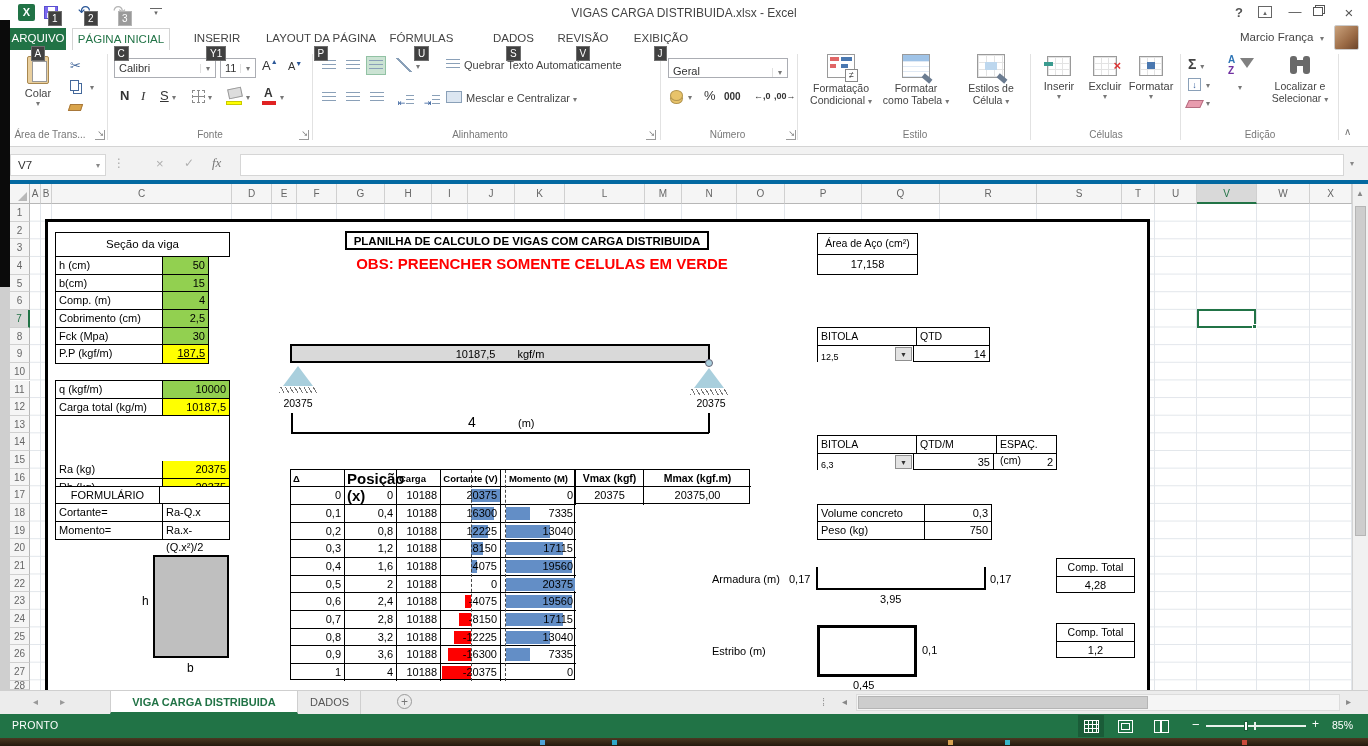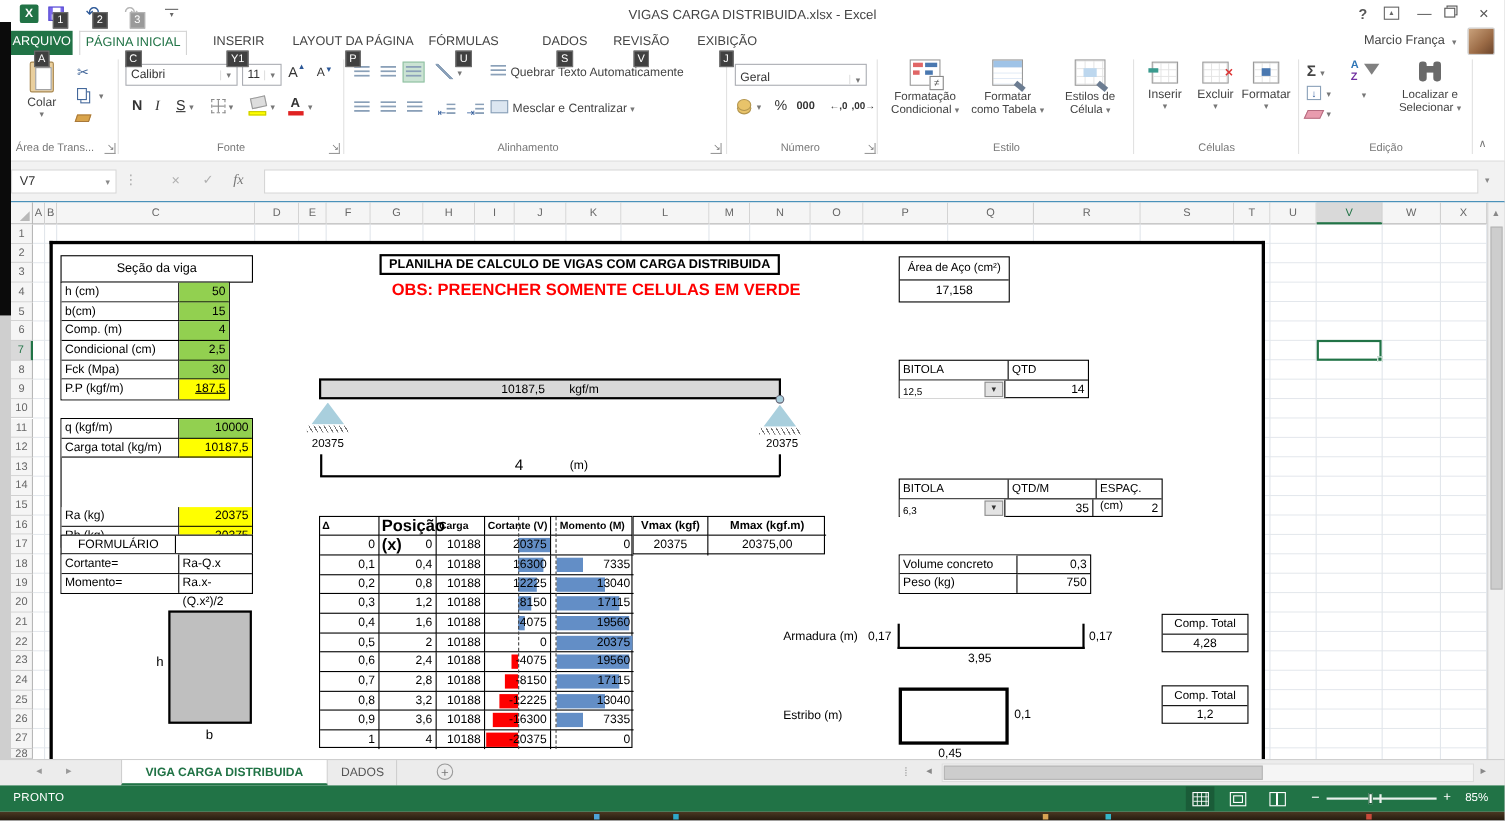--- a/index.html
+++ b/index.html
@@ -231,21 +231,21 @@
         <span style="position:absolute;left:2px;top:2px;width:7px;height:18px;background:#6a6a6a;border-radius:3px;"></span>
         <span style="position:absolute;right:2px;top:2px;width:7px;height:18px;background:#6a6a6a;border-radius:3px;"></span>
         <span style="position:absolute;left:8px;top:6px;width:8px;height:6px;background:#6a6a6a;"></span>
       </div>
       <div style="font-size:10.5px;color:#444;margin-top:2px;line-height:12px;"><span>Localizar e Selecionar</span> <span class="mini">▾</span></div>
     </div>
     <div class="a grouplbl" style="left:1215px;top:79px;width:90px;">Edição</div>
     <div class="a" style="left:1344px;top:76px;font-size:10px;color:#777;">∧</div>
   </div>
 
-  <div class="a" style="left:0;top:147px;width:1368px;height:37px;background:#f2f2f2;border-bottom:1px solid #0369a1;">
+  <div class="a" style="left:0;top:147px;width:1368px;height:37px;background:#f2f2f2;border-bottom:4px solid #0369a1;">
     <div class="a" style="left:10px;top:7px;width:96px;height:22px;background:#fff;border:1px solid #d6d6d6;font-size:11.5px;color:#333;line-height:21px;padding-left:7px;">
       <span>V7</span>
       <span class="a" style="right:5px;top:0;font-size:8px;color:#888;">▾</span>
     </div>
     <div class="a" style="left:113px;top:9px;font-size:12px;color:#aaa;">⋮</div>
     <div class="a" style="left:156px;top:9px;font-size:13px;color:#b0b0b0;">×</div>
     <div class="a" style="left:184px;top:9px;font-size:12px;color:#b0b0b0;">✓</div>
     <div class="a" style="left:212px;top:8px;font-size:13px;color:#777;font-style:italic;font-family:'Liberation Serif',serif;">fx</div>
     <div class="a" style="left:240px;top:7px;width:1104px;height:22px;background:#fff;border:1px solid #d6d6d6;font-size:11.5px;line-height:21px;padding-left:5px;color:#333;"><span></span></div>
     <div class="a" style="left:1350px;top:12px;font-size:8px;color:#888;">▾</div>
@@ -347,21 +347,21 @@
       </div>
       <div class="kvrow" style="height: 17.65px;">
         <div class="kvl" style="width: 103px; border-right: 1px solid rgb(0, 0, 0); line-height: 17.65px; border-bottom: 1px solid rgb(0, 0, 0);">b(cm)</div>
         <div class="kvv cellg" style="flex: 1 1 0%; line-height: 17.65px; border-bottom: 1px solid rgb(0, 0, 0);">15</div>
       </div>
       <div class="kvrow" style="height: 17.65px;">
         <div class="kvl" style="width: 103px; border-right: 1px solid rgb(0, 0, 0); line-height: 17.65px; border-bottom: 1px solid rgb(0, 0, 0);">Comp. (m)</div>
         <div class="kvv cellg" style="flex: 1 1 0%; line-height: 17.65px; border-bottom: 1px solid rgb(0, 0, 0);">4</div>
       </div>
       <div class="kvrow" style="height: 17.65px;">
-        <div class="kvl" style="width: 103px; border-right: 1px solid rgb(0, 0, 0); line-height: 17.65px; border-bottom: 1px solid rgb(0, 0, 0);">Condicional (cm)</div>
+        <div class="kvl" style="width: 103px; border-right: 1px solid rgb(0, 0, 0); line-height: 17.65px; border-bottom: 1px solid rgb(0, 0, 0);">Cobrimento (cm)</div>
         <div class="kvv cellg" style="flex: 1 1 0%; line-height: 17.65px; border-bottom: 1px solid rgb(0, 0, 0);">2,5</div>
       </div>
       <div class="kvrow" style="height: 17.65px;">
         <div class="kvl" style="width: 103px; border-right: 1px solid rgb(0, 0, 0); line-height: 17.65px; border-bottom: 1px solid rgb(0, 0, 0);">Fck (Mpa)</div>
         <div class="kvv cellg" style="flex: 1 1 0%; line-height: 17.65px; border-bottom: 1px solid rgb(0, 0, 0);">30</div>
       </div>
       <div class="kvrow" style="height: 17.65px;">
         <div class="kvl" style="width: 103px; border-right: 1px solid rgb(0, 0, 0); line-height: 17.65px;">P.P (kgf/m)</div>
         <div class="kvv celly" style="flex: 1 1 0%; line-height: 17.65px; text-decoration: underline;">187,5</div>
       </div>

